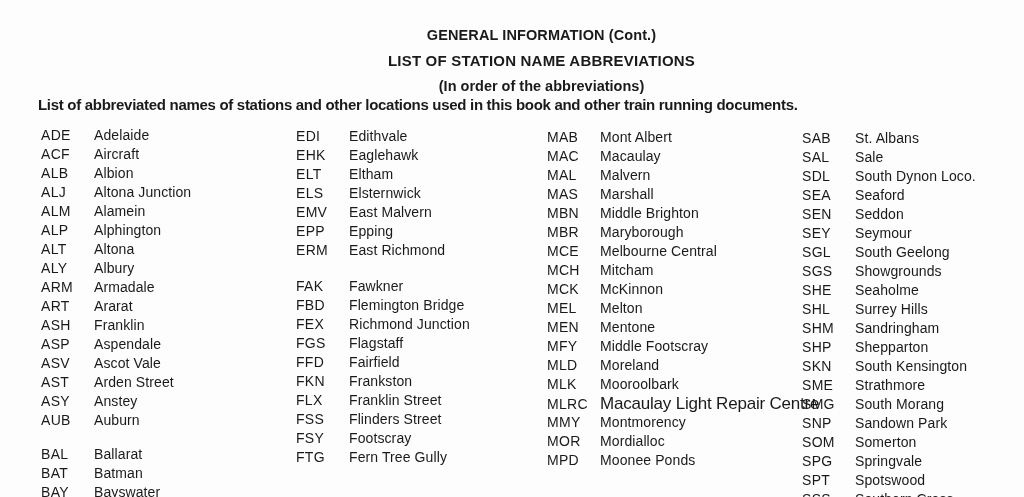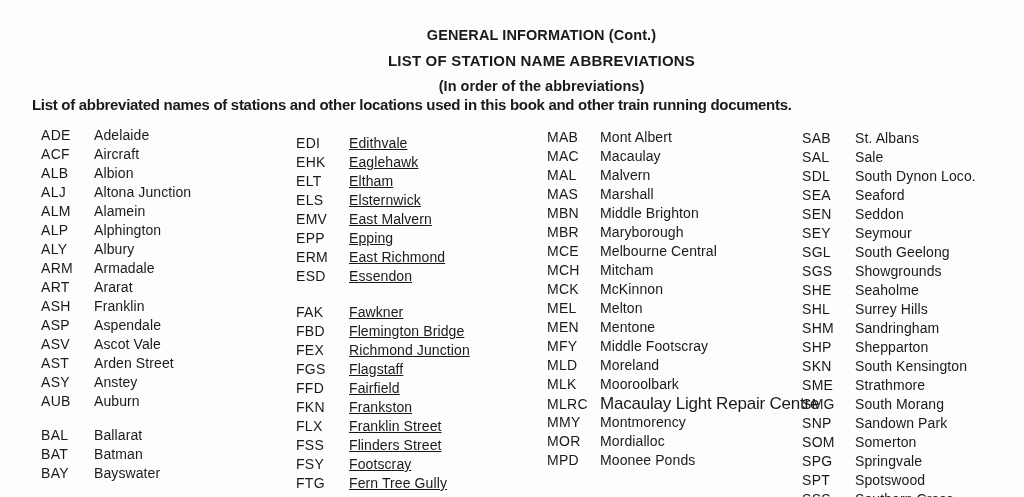--- a/index.html
+++ b/index.html
@@ -23,31 +23,31 @@
     width: 1083px;           
     text-align: center;
     font-weight: bold;
     white-space: nowrap;
   }
   .hline.l1 { top: 27px;  font-size: 14.5px; letter-spacing: 0.1px; }
   .hline.l2 { top: 52px;  font-size: 15px;   letter-spacing: 0.2px; }
   .hline.l3 { top: 78px;  font-size: 14.5px; }
   .intro {
     position: absolute;
-    left: 32px;
+    left: 38px;
     top: 96px;
     font-size: 15px;
     font-weight: bold;
     letter-spacing: -0.3px;
     white-space: nowrap;
   }
   
   .col { position: absolute; width: 255px; }
   .col.c1 { left: 41px;  top: 126px; }
-  .col.c2 { left: 296px; top: 134px; text-decoration: underline; }
+  .col.c2 { left: 296px; top: 127px; }
   .col.c3 { left: 547px; top: 128px; }
   .col.c4 { left: 802px; top: 129px; }
   .row {
     height: 19px;
     line-height: 19px;
     font-size: 14px;
     white-space: nowrap;
   }
   .abbr {
     display: inline-block;
@@ -70,20 +70,21 @@
   <div class="hline l3">(In order of the abbreviations)</div>
   <div class="intro">List of abbreviated names of stations and other locations used in this book and other train running documents.</div>
 
   <div class="col c1">
       <div class="row"><span class="abbr">ADE</span><span class="name">Adelaide</span></div>
       <div class="row"><span class="abbr">ACF</span><span class="name">Aircraft</span></div>
       <div class="row"><span class="abbr">ALB</span><span class="name">Albion</span></div>
       <div class="row"><span class="abbr">ALJ</span><span class="name">Altona Junction</span></div>
       <div class="row"><span class="abbr">ALM</span><span class="name">Alamein</span></div>
       <div class="row"><span class="abbr">ALP</span><span class="name">Alphington</span></div>
+      <div class="row"><span class="abbr">ALT</span><span class="name">Altona</span></div>
       <div class="row"><span class="abbr">ALY</span><span class="name">Albury</span></div>
       <div class="row"><span class="abbr">ARM</span><span class="name">Armadale</span></div>
       <div class="row"><span class="abbr">ART</span><span class="name">Ararat</span></div>
       <div class="row"><span class="abbr">ASH</span><span class="name">Franklin</span></div>
       <div class="row"><span class="abbr">ASP</span><span class="name">Aspendale</span></div>
       <div class="row"><span class="abbr">ASV</span><span class="name">Ascot Vale</span></div>
       <div class="row"><span class="abbr">AST</span><span class="name">Arden Street</span></div>
       <div class="row"><span class="abbr">ASY</span><span class="name">Anstey</span></div>
       <div class="row"><span class="abbr">AUB</span><span class="name">Auburn</span></div>
       <div class="gap" style="height: 15px;"></div>
@@ -92,21 +93,20 @@
       <div class="row"><span class="abbr">BAY</span><span class="name">Bayswater</span></div>
     </div>
   <div class="col c2">
       <div class="row"><span class="abbr">EDI</span><span class="name">Edithvale</span></div>
       <div class="row"><span class="abbr">EHK</span><span class="name">Eaglehawk</span></div>
       <div class="row"><span class="abbr">ELT</span><span class="name">Eltham</span></div>
       <div class="row"><span class="abbr">ELS</span><span class="name">Elsternwick</span></div>
       <div class="row"><span class="abbr">EMV</span><span class="name">East Malvern</span></div>
       <div class="row"><span class="abbr">EPP</span><span class="name">Epping</span></div>
       <div class="row"><span class="abbr">ERM</span><span class="name">East Richmond</span></div>
-      <div class="row"><span class="abbr">ESD</span><span class="name">Essendon</span></div>
       <div class="gap" style="height: 17px;"></div>
       <div class="row"><span class="abbr">FAK</span><span class="name">Fawkner</span></div>
       <div class="row"><span class="abbr">FBD</span><span class="name">Flemington Bridge</span></div>
       <div class="row"><span class="abbr">FEX</span><span class="name">Richmond Junction</span></div>
       <div class="row"><span class="abbr">FGS</span><span class="name">Flagstaff</span></div>
       <div class="row"><span class="abbr">FFD</span><span class="name">Fairfield</span></div>
       <div class="row"><span class="abbr">FKN</span><span class="name">Frankston</span></div>
       <div class="row"><span class="abbr">FLX</span><span class="name">Franklin Street</span></div>
       <div class="row"><span class="abbr">FSS</span><span class="name">Flinders Street</span></div>
       <div class="row"><span class="abbr">FSY</span><span class="name">Footscray</span></div>

